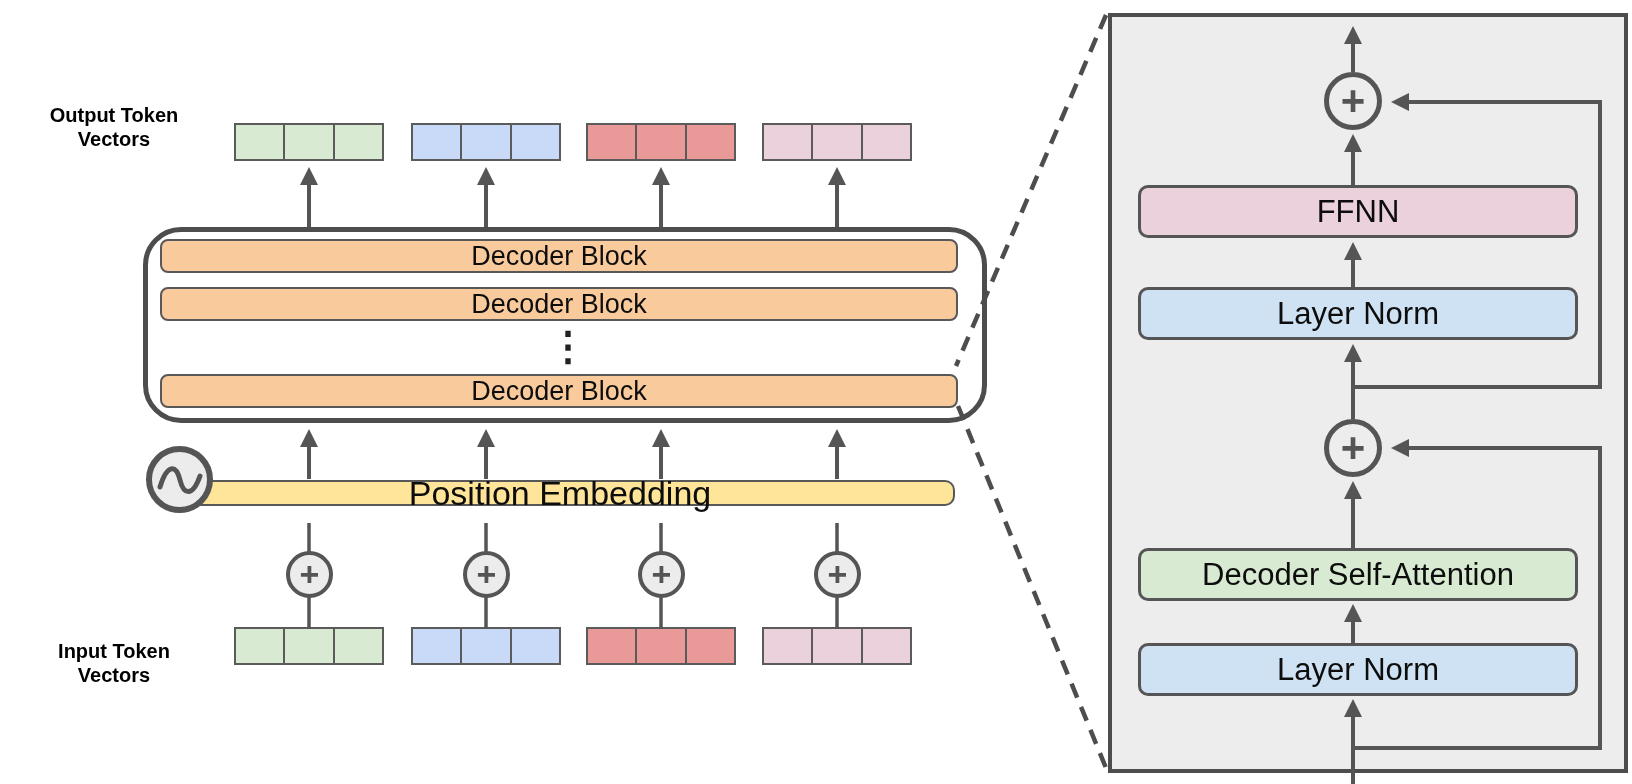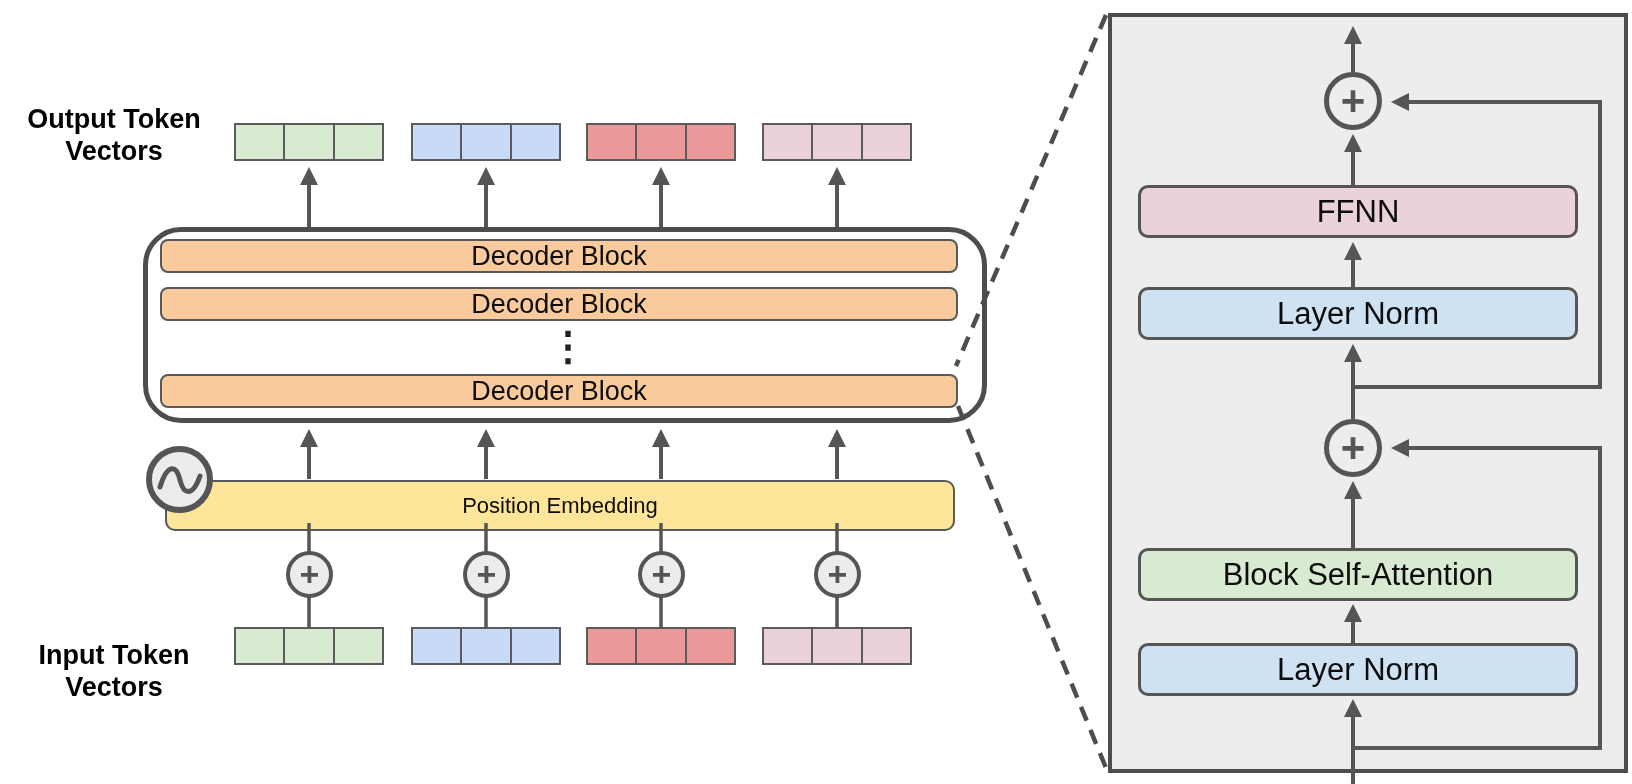--- a/index.html
+++ b/index.html
@@ -17,21 +17,21 @@
   .z1 { z-index: 1; }   
   .z2 { z-index: 2; }   
   .z3 { z-index: 3; }   
   .z4 { z-index: 4; }   
   .z5 { z-index: 5; }   
 
   
   .side-label {
     width: 212px;
     text-align: center;
-    font-size: 27px;
+    font-size: 20px;
     font-weight: bold;
     color: #000000;
     line-height: 1.18;
   }
 
   
   .token {
     display: flex;
     width: 150px;
     height: 38px;
@@ -62,27 +62,27 @@
   .dots {
     font-size: 40px;
     font-weight: bold;
     color: #222222;
     line-height: 1;
   }
 
   
   .pe-bar {
     width: 790px;
-    height: 51px;
+    height: 26px;
     border: 2.5px solid #585858;
     border-radius: 10px;
     display: flex;
     align-items: center;
     justify-content: center;
-    font-size: 22px;
+    font-size: 34px;
     color: #0d0d0d;
   }
   .sine-circle {
     width: 67px;
     height: 67px;
     border: 6px solid #555555;
     border-radius: 50%;
     background: #ececec;
     display: flex;
     align-items: center;
@@ -279,17 +279,17 @@
     </div>
 
   <div class="abs z3 panel-box" style="left: 1138px; top: 185px; background-color: rgb(234, 209, 220);">FFNN</div>
 
   <div class="abs z3 panel-box" style="left: 1138px; top: 287px; background-color: rgb(207, 226, 243);">Layer Norm</div>
 
   <div class="abs z5 plus-circle plus-lg" style="left:1324px; top:419px;">
       <span>+</span>
     </div>
 
-  <div class="abs z3 panel-box" style="left: 1138px; top: 548px; background-color: rgb(217, 234, 211);">Block Self-Attention</div>
+  <div class="abs z3 panel-box" style="left: 1138px; top: 548px; background-color: rgb(217, 234, 211);">Decoder Self-Attention</div>
 
   <div class="abs z3 panel-box" style="left: 1138px; top: 643px; background-color: rgb(207, 226, 243);">Layer Norm</div>
 
 </div>
 
 </body></html>

